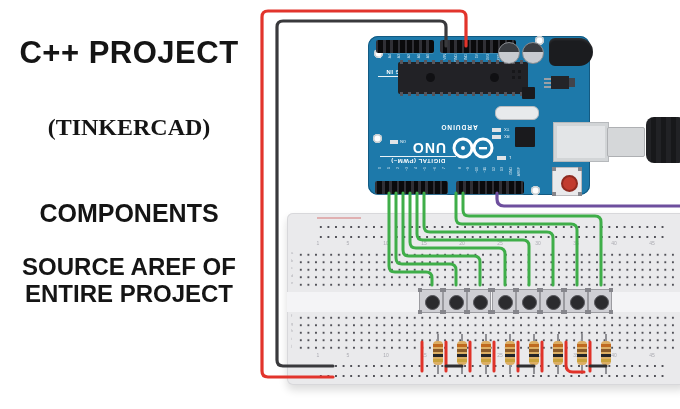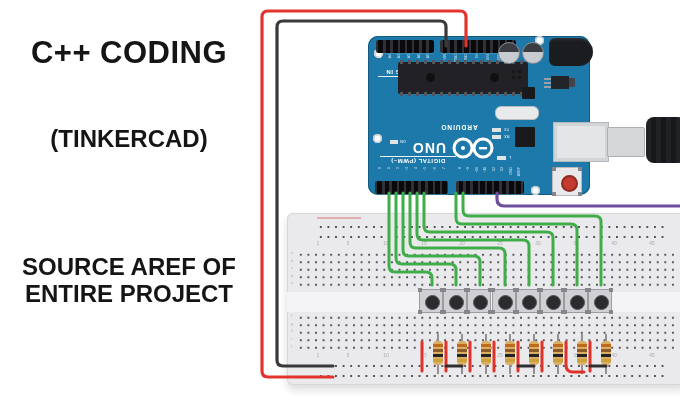--- a/index.html
+++ b/index.html
@@ -2,21 +2,21 @@
 <html><head>
 <meta charset="utf-8">
 <style>
   html,body{margin:0;padding:0;background:#fff;}
   #canvas{position:relative;width:680px;height:409px;background:#ffffff;overflow:hidden;
           font-family:"Liberation Sans","DejaVu Sans",sans-serif;}
   
   .panel{position:absolute;left:0;top:0;width:258px;height:409px;}
   .panel .line{position:absolute;left:0;width:100%;text-align:center;color:#151515;font-weight:800;line-height:1.08;}
   .t-title{top:36px;font-size:31px;letter-spacing:.5px;}
-  .t-f1a{top:90px;font-size:24px;}  .t-f1b{top:126px;font-size:24px;}
+  .t-f1a{top:90px;font-size:24px;}  .t-f1b{top:115px;font-size:24px;font-family:Liberation Serif, serif;}
   .t-f2a{top:173px;font-size:25px;} .t-f2b{top:200px;font-size:25px;}
   .t-f3a{top:254px;font-size:24px;} .t-f3b{top:281px;font-size:24px;}
   
   .breadboard{position:absolute;left:287px;top:213px;width:400px;height:172px;background:#eaeaec;
               border-radius:6px;box-shadow:0 5px 9px rgba(0,0,0,.14),inset 0 0 0 1px #d8d8db;z-index:10;}
   .bb-band{position:absolute;background-image:radial-gradient(circle,#515158 1.1px,transparent 1.5px);}
   .bb-rail{background-image:radial-gradient(circle,#515158 1.1px,transparent 1.5px),
            repeating-linear-gradient(90deg,transparent 0 38px,#eaeaec 38px 45.6px);
            background-size:7.6px 10px,auto;}
   .bb-grid{background-size:7.6px 7.5px;}
@@ -80,22 +80,23 @@
   .usb-mold{position:absolute;left:646px;top:117px;width:40px;height:46px;border-radius:8px;z-index:20;
             background-image:repeating-linear-gradient(90deg,#212225 0 5px,#17181a 5px 10px);}
   svg.wires{position:absolute;left:0;top:0;z-index:30;pointer-events:none;}
 </style>
 </head>
 <body>
 
 <div id="canvas">
 
   <div class="panel">
-    <div class="line t-title">C++ CODING</div>
+    <div class="line t-title">C++ PROJECT</div>
     <div class="line t-f1b">(TINKERCAD)</div>
+    <div class="line t-f2b">COMPONENTS</div>
     <div class="line t-f3a">SOURCE AREF OF</div>
     <div class="line t-f3b">ENTIRE PROJECT</div>
   </div>
 
   <div class="breadboard">
     <div class="bb-redline"></div>
     <div class="bb-band bb-rail" style="left:30px;top:9px;width:352px;height:21px;"></div>
     <div class="bb-band bb-grid" style="left:10px;top:38px;width:382px;height:38px;"></div>
     <div class="bb-channel"></div>
     <div class="bb-band bb-grid" style="left:10px;top:101px;width:382px;height:38px;"></div>

